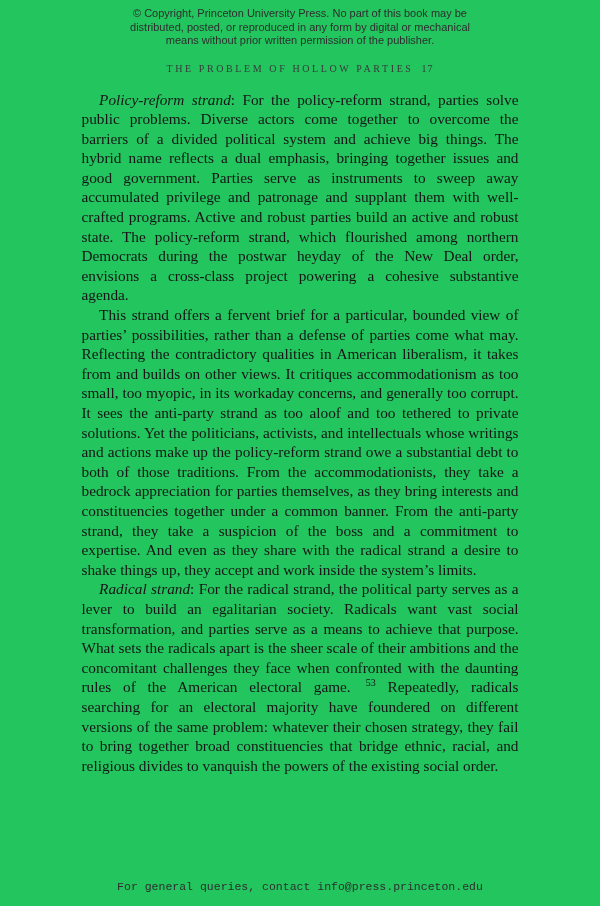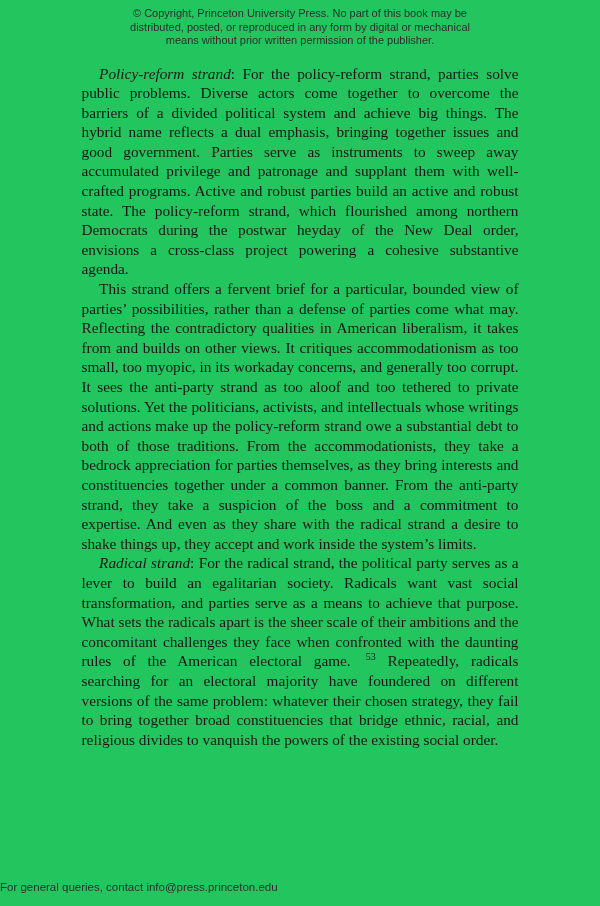--- a/index.html
+++ b/index.html
@@ -54,34 +54,38 @@
     font-size: 10px;
     line-height: 0;
     vertical-align: super;
     padding-left: 15px;
   }
   .footer {
     position: absolute;
     left: 0;
     right: 0;
     bottom: 13px;
-    font-family: Liberation Sans, sans-serif;
+    text-align: center;
+    font-family: Liberation Mono, monospace;
     font-size: 11.5px;
     color: #2e2e2e;
   }
 </style>
 </head>
 <body>
 
 <div class="page">
 
   <div class="copyright">© Copyright, Princeton University Press. No part of this book may be
 distributed, posted, or reproduced in any form by digital or mechanical
 means without prior written permission of the publisher.</div>
 
+  <div class="running-header">
+    <span>THE PROBLEM OF HOLLOW PARTIES</span><span class="pagenum">17</span>
+  </div>
 
   <div class="body-text">
 
     <p>
       <span class="lead-italic">Policy-reform strand</span><span>: For the policy-reform strand, parties solve public problems. Diverse actors come together to overcome the barriers of a divided political system and achieve big things. The hybrid name reflects a dual emphasis, bringing together issues and good government. Parties serve as instruments to sweep away accumulated privilege and patronage and supplant them with well-crafted programs. Active and robust parties build an active and robust state. The policy-reform strand, which flourished among northern Democrats during the postwar heyday of the New Deal order, envisions a cross-class project powering a cohesive substantive agenda.</span>
     </p>
 
     <p>
       <span>This strand offers a fervent brief for a particular, bounded view of parties’ possibilities, rather than a defense of parties come what may. Reflecting the contradictory qualities in American liberalism, it takes from and builds on other views. It critiques accommodationism as too small, too myopic, in its workaday concerns, and generally too corrupt. It sees the anti-party strand as too aloof and too tethered to private solutions. Yet the politicians, activists, and intellectuals whose writings and actions make up the policy-reform strand owe a substantial debt to both of those traditions. From the accommodationists, they take a bedrock appreciation for parties themselves, as they bring interests and constituencies together under a common banner. From the anti-party strand, they take a suspicion of the boss and a commitment to expertise. And even as they share with the radical strand a desire to shake things up, they accept and work inside the system’s limits.</span>
     </p>

